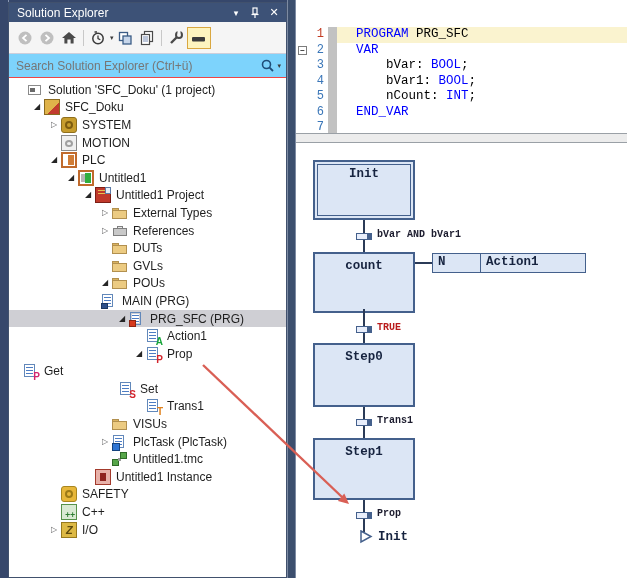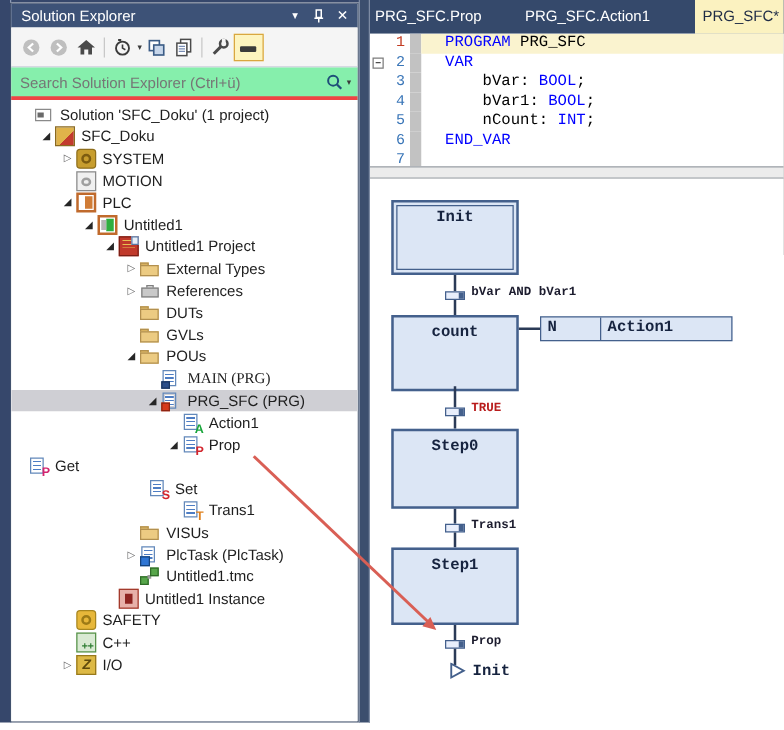--- a/index.html
+++ b/index.html
@@ -17,21 +17,21 @@
             padding:0 4px 0 8px;flex:none;}
   .se-title .ttl{flex:1;}
   .tbicon{width:16px;height:14px;display:flex;align-items:center;justify-content:center;color:#fff;
           font-size:9px;flex:none;margin-left:3px;}
   .se-toolbar{height:31px;background:#f5f5f5;border-bottom:1px solid #cccedb;display:flex;align-items:center;
               padding-left:5px;flex:none;}
   .tbtn{width:22px;height:22px;display:flex;align-items:center;justify-content:center;flex:none;}
   .tbtn.checked{background:#fdf4bf;border:1px solid #d9a740;box-sizing:border-box;width:24px;}
   .tsep{width:1px;height:16px;background:#c8c8c8;margin:0 3px;flex:none;}
   .ddarrow{font-size:7px;color:#3b3b3b;margin-left:1px;}
-  .se-search{height:23px;background:#86efac;border-bottom:3px solid #ef4444;display:flex;align-items:center;flex:none;}
+  .se-search{height:23px;background:#7dd3fc;border-bottom:1px solid #ef4444;display:flex;align-items:center;flex:none;}
   .se-search input{flex:1;border:none;outline:none;font:12px "Liberation Sans",sans-serif;color:#444;
                    padding:0 0 0 7px;background:transparent;}
   .se-search input::placeholder{color:#767676;opacity:1;}
   .se-tree{flex:1;overflow:hidden;padding-top:3px;background:#fff;}
   .trow{height:17.6px;display:flex;align-items:center;font-size:12px;color:#1e1e1e;white-space:nowrap;}
   .trow.sel{background:#cfcfd4;}
   .expander{width:14px;flex:none;text-align:center;color:#646465;font-size:8px;line-height:14px;}
   .expander.expanded{color:#262626;font-size:8px;}
   .tlabel{padding-left:1px;}
   
@@ -261,21 +261,21 @@
         <div class="trow" style="padding-left: 89px;">
           <span class="expander none"></span>
           <span class="ti ti-folder"></span>
           <span class="tlabel">GVLs</span>
         </div>
         <div class="trow" style="padding-left: 89px;">
           <span class="expander expanded">◢</span>
           <span class="ti ti-folder"></span>
           <span class="tlabel">POUs</span>
         </div>
-        <div class="trow" style="padding-left: 106px; font-family: Liberation Serif, serif;">
+        <div class="trow" style="padding-left: 78px;">
           <span class="expander none"></span>
           <span class="ti ti-prg doc"></span>
           <span class="tlabel">MAIN (PRG)</span>
         </div>
         <div class="trow sel" style="padding-left: 106px;">
           <span class="expander expanded">◢</span>
           <span class="ti ti-prg-sfc doc"></span>
           <span class="tlabel">PRG_SFC (PRG)</span>
         </div>
         <div class="trow" style="padding-left: 123px;">
@@ -334,27 +334,20 @@
           <span class="tlabel">C++</span>
         </div>
         <div class="trow" style="padding-left: 38px;">
           <span class="expander collapsed">▷</span>
           <span class="ti ti-io"></span>
           <span class="tlabel">I/O</span>
         </div>
       </div>
   </div>
 
-  <div class="tabbar">
-    <div class="tab tab1">PRG_SFC.Prop</div>
-    <div class="tab tab2">PRG_SFC.Action1</div>
-    <div class="tab active">
-      <span>PRG_SFC*</span>
-    </div>
-  </div>
 
   <div class="codepane">
     <div>
         <div class="cline">
           <span class="fold"></span>
           <span class="lnum rednum">1</span>
           <span class="ggap"></span>
           <span class="gstrip"></span>
           <span class="ccode curline"><span class="kw">PROGRAM </span><span class="id">PRG_SFC</span></span>
         </div>

